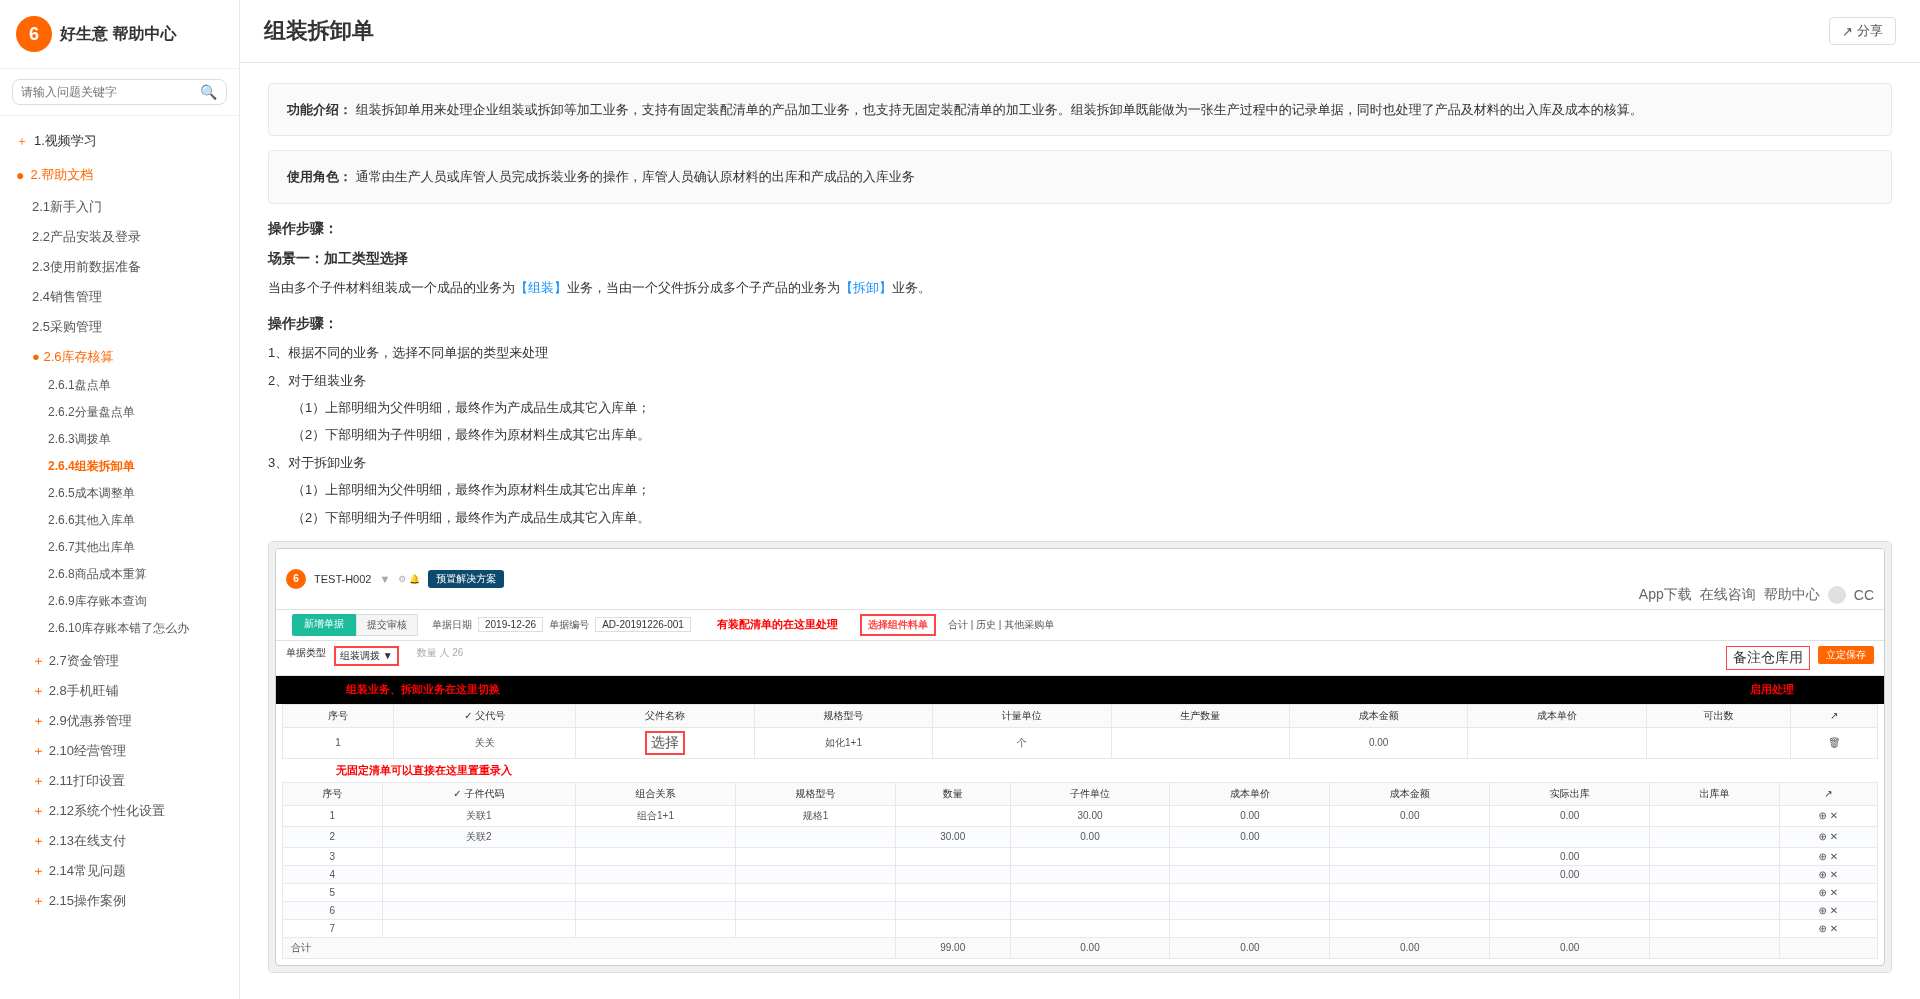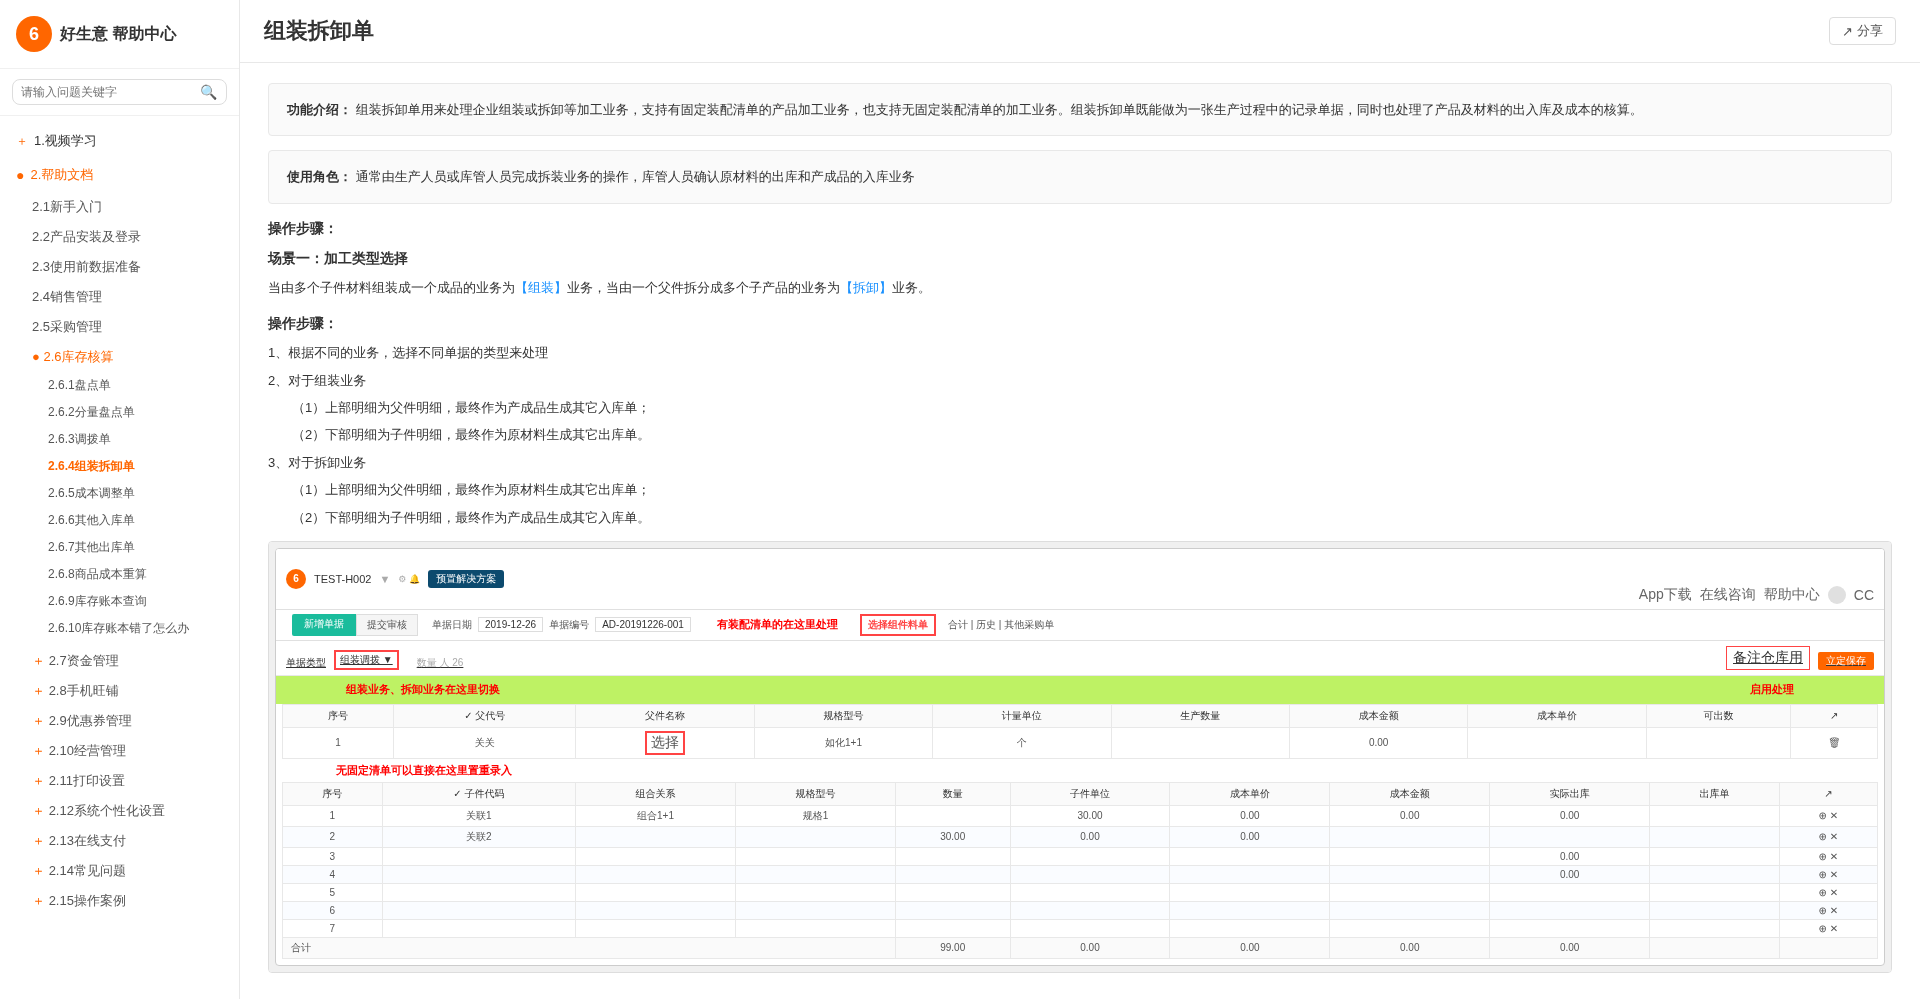--- a/index.html
+++ b/index.html
@@ -344,30 +344,30 @@
             <span style="color:#555;margin-left:8px;">单据日期</span>
             <span style="border:1px solid #ddd;padding:1px 6px;font-size:10px;">2019-12-26</span>
             <span style="color:#555;">单据编号</span>
             <span style="border:1px solid #ddd;padding:1px 6px;font-size:10px;">AD-20191226-001</span>
             <span style="color:#ff0000;font-weight:bold;margin-left:20px;font-size:11px;">有装配清单的在这里处理</span>
             <span style="margin-left:10px;"></span>
             <span class="mock-header-right-box">选择组件料单</span>
             <span style="color:#555;margin-left:6px;font-size:10px;">合计 | 历史 | 其他采购单</span>
           </div>
 
-          <div style="background:#fff;padding:5px 10px;display:flex;align-items:flex-end;gap:8px;font-size:10px;border-bottom:1px solid #e8e8e8;text-decoration:underline;">
+          <div style="background:#fff;padding:5px 10px;display:flex;align-items:flex-start;gap:8px;font-size:10px;border-bottom:1px solid #e8e8e8;">
             <span>单据类型</span>
             <div class="mock-select-box">组装调拨 ▼</div>
             <span style="color:#aaa;margin-left:10px;">数量  人 26</span>
             <span style="flex:1;"></span>
             <div class="mock-right-input-box">备注仓库用</div>
             <div class="mock-btn-orange">立定保存</div>
           </div>
 
-          <div style="background:#bef264;padding:3px 10px;display:flex;align-items:center;font-size:10px;position:relative;height:28px;">
+          <div style="background:#000000;padding:3px 10px;display:flex;align-items:center;font-size:10px;position:relative;height:28px;">
             <span style="color:#ff0000;font-size:11px;font-weight:bold;margin-left:60px;">组装业务、拆卸业务在这里切换</span>
             <span style="flex:1;"></span>
             <span style="color:#ff0000;font-size:11px;font-weight:bold;margin-right:80px;">启用处理</span>
           </div>
 
           <div style="padding:0 6px 4px;">
             <table class="mock-table">
               <thead>
                 <tr>
                   <th>序号</th>

